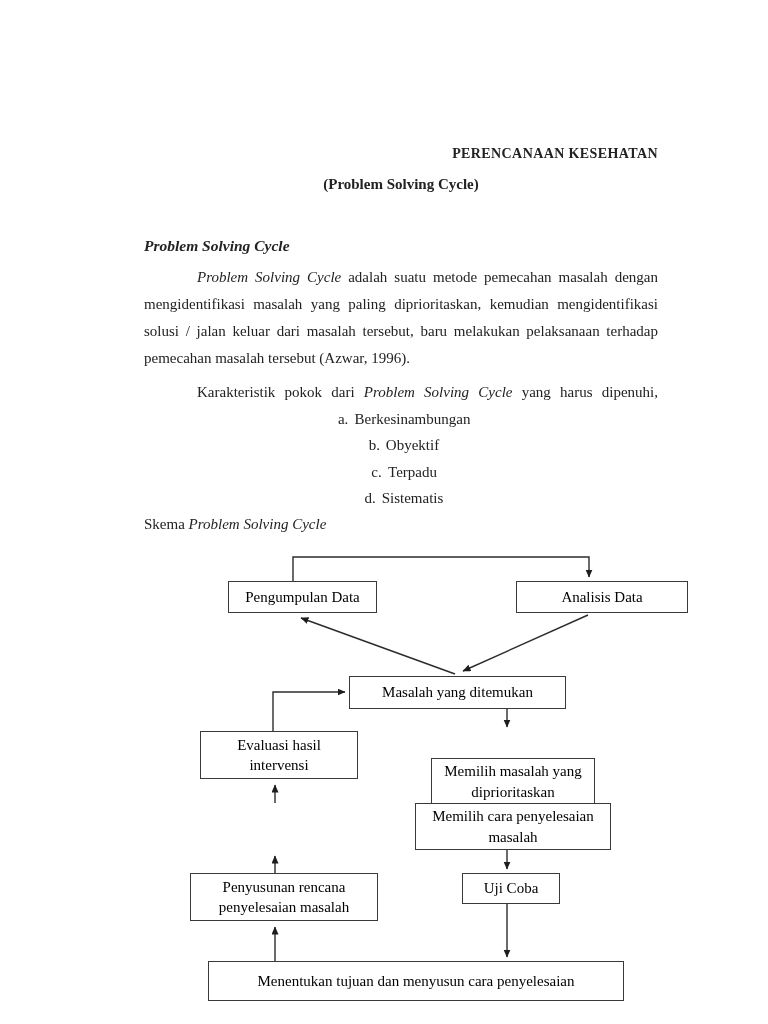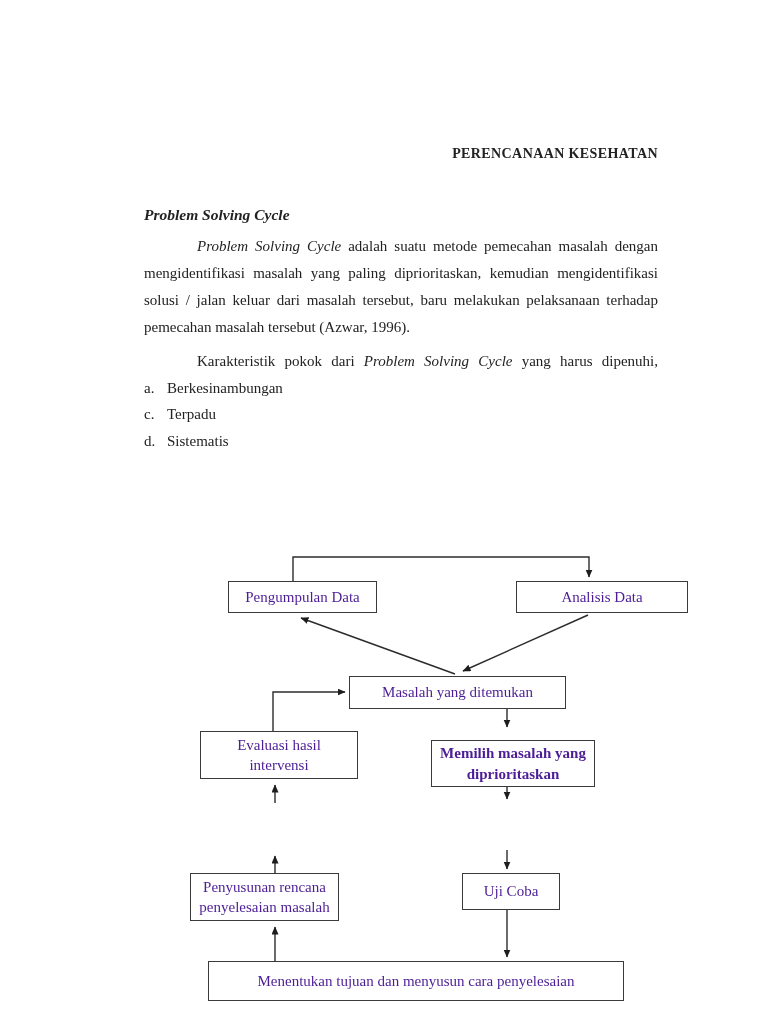--- a/index.html
+++ b/index.html
@@ -46,21 +46,21 @@
     text-indent: 53px;
   }
   p.body-para2 {
     margin: 7px 0 0 0;
     text-align: justify;
     text-align-last: justify;
     text-indent: 53px;
   }
   .yaitu-line { margin: 0; }
   .list { margin: 0; }
-  .list-item { line-height: 26.3px; }
+  .list-item { line-height: 26.3px; text-align: center; }
   .list-item .marker { display: inline-block; width: 23px; }
   .schema-caption { margin: 0; line-height: 26.3px; }
   
   .flowchart-layer {
     position: absolute;
     left: 0; top: 0;
     width: 768px; height: 1024px;
   }
   svg.arrows {
     position: absolute;
@@ -71,43 +71,46 @@
     box-sizing: border-box;
     border: 1.5px solid #3a3a3a;
     background: #ffffff;
     display: flex;
     align-items: center;
     justify-content: center;
     text-align: center;
     font-size: 15px;
     line-height: 1.35;
     padding: 1px 6px;
-    color: #4c1d95;
+    color: #000000;
   }
 </style>
 </head>
 <body>
 
 <div class="canvas">
 
   <div class="textcol">
     <div class="doc-title">PERENCANAAN KESEHATAN</div>
+    <div class="doc-subtitle">(Problem Solving Cycle)</div>
 
     <div class="section-heading">Problem Solving Cycle</div>
 
     <p class="body-para"><i>Problem Solving Cycle</i><span> adalah suatu metode pemecahan masalah dengan mengidentifikasi masalah yang paling diprioritaskan, kemudian mengidentifikasi solusi / jalan keluar dari masalah tersebut, baru melakukan pelaksanaan terhadap pemecahan masalah tersebut (Azwar, 1996).</span></p>
 
     <p class="body-para2"><span>Karakteristik pokok dari </span><i>Problem Solving Cycle</i><span> yang harus dipenuhi,</span></p>
 
     <div class="list">
       <div class="list-item"><span class="marker">a.</span><span>Berkesinambungan</span></div>
+      <div class="list-item"><span class="marker">b.</span><span>Obyektif</span></div>
       <div class="list-item"><span class="marker">c.</span><span>Terpadu</span></div>
       <div class="list-item"><span class="marker">d.</span><span>Sistematis</span></div>
     </div>
 
+    <div class="schema-caption"><span>Skema </span><i>Problem Solving Cycle</i></div>
   </div>
 
   <div class="flowchart-layer">
 
     <svg class="arrows" width="768" height="1024" viewBox="0 0 768 1024">
       <defs>
         <marker id="arr" markerUnits="userSpaceOnUse" markerWidth="10" markerHeight="9" refX="7.5" refY="3.5" orient="auto">
           <path d="M0,0 L8,3.5 L0,7 Z" fill="#1d1d1d"></path>
         </marker>
       </defs>
@@ -127,24 +130,25 @@
     </svg>
 
     <div class="node" style="left:228px; top:581px; width:149px; height:32px;">Pengumpulan Data</div>
 
     <div class="node" style="left:516px; top:581px; width:172px; height:32px;">Analisis Data</div>
 
     <div class="node" style="left:349px; top:676px; width:217px; height:33px;">Masalah yang ditemukan</div>
 
     <div class="node" style="left:200px; top:731px; width:158px; height:48px;">Evaluasi hasil intervensi</div>
 
-    <div class="node" style="left:431px; top:740px; width:164px; height:47px;font-weight:bold;">Memilih masalah yang diprioritaskan</div>
+    <div class="node" style="left:431px; top:758px; width:164px; height:47px;">Memilih masalah yang diprioritaskan</div>
 
 
+    <div class="node" style="left:415px; top:803px; width:196px; height:47px;">Memilih cara penyelesaian masalah</div>
 
-    <div class="node" style="left:190px; top:873px; width:149px; height:48px;">Penyusunan rencana penyelesaian masalah</div>
+    <div class="node" style="left:190px; top:873px; width:188px; height:48px;">Penyusunan rencana penyelesaian masalah</div>
 
-    <div class="node" style="left:462px; top:873px; width:98px; height:37px;">Uji Coba</div>
+    <div class="node" style="left:462px; top:873px; width:98px; height:31px;">Uji Coba</div>
 
     <div class="node" style="left:208px; top:961px; width:416px; height:40px;">Menentukan tujuan dan menyusun cara penyelesaian</div>
 
   </div>
 </div>
 
 </body></html>

